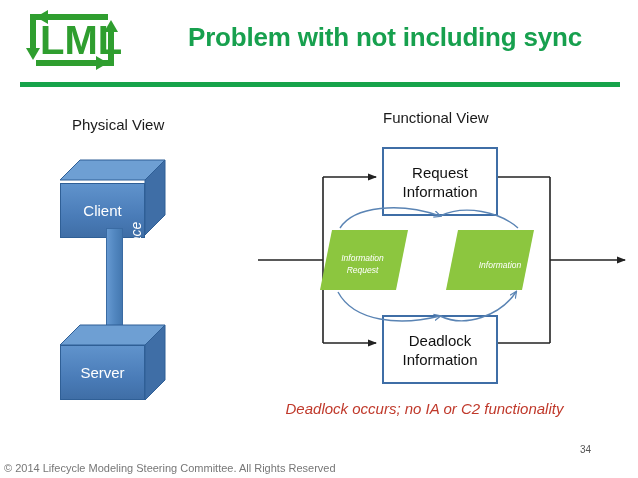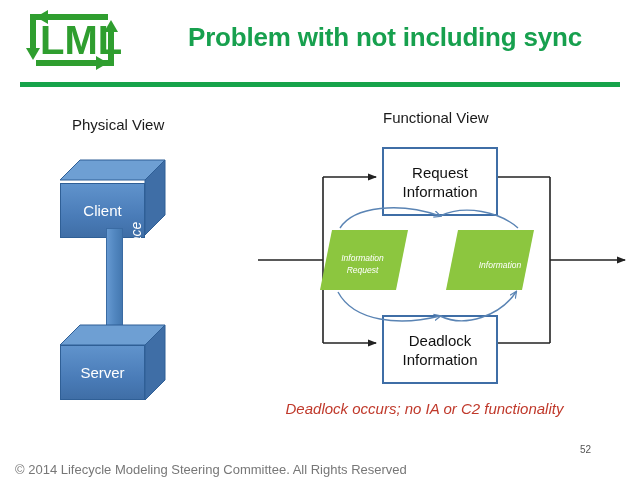--- a/index.html
+++ b/index.html
@@ -146,24 +146,23 @@
     position: absolute;
     left: 580px;
     top: 444px;
     font-size: 10px;
     color: #555555;
   }
   #copyright {
     position: absolute;
     left: 4px;
     top: 462px;
-    font-size: 13px;
+    font-size: 11px;
     color: #777777;
     white-space: nowrap;
-    margin-left: 11px;
   }
 </style>
 </head>
 <body>
 
 <div id="slide">
 
   <div id="logo">
     <svg width="118" height="68" viewBox="0 0 118 68">
 
@@ -266,16 +265,16 @@
 
   <div class="pgram-label" id="info-request-label">
     <span>Information</span><br>
     <span>Request</span>
   </div>
 
   <div class="pgram-label" id="information-label">Information</div>
 
   <div id="deadlock-caption">Deadlock occurs; no IA or C2 functionality</div>
 
-  <div id="page-number">52</div>
+  <div id="page-number">34</div>
   <div id="copyright">© 2014 Lifecycle Modeling Steering Committee. All Rights Reserved</div>
 
 </div>
 
 </body></html>

